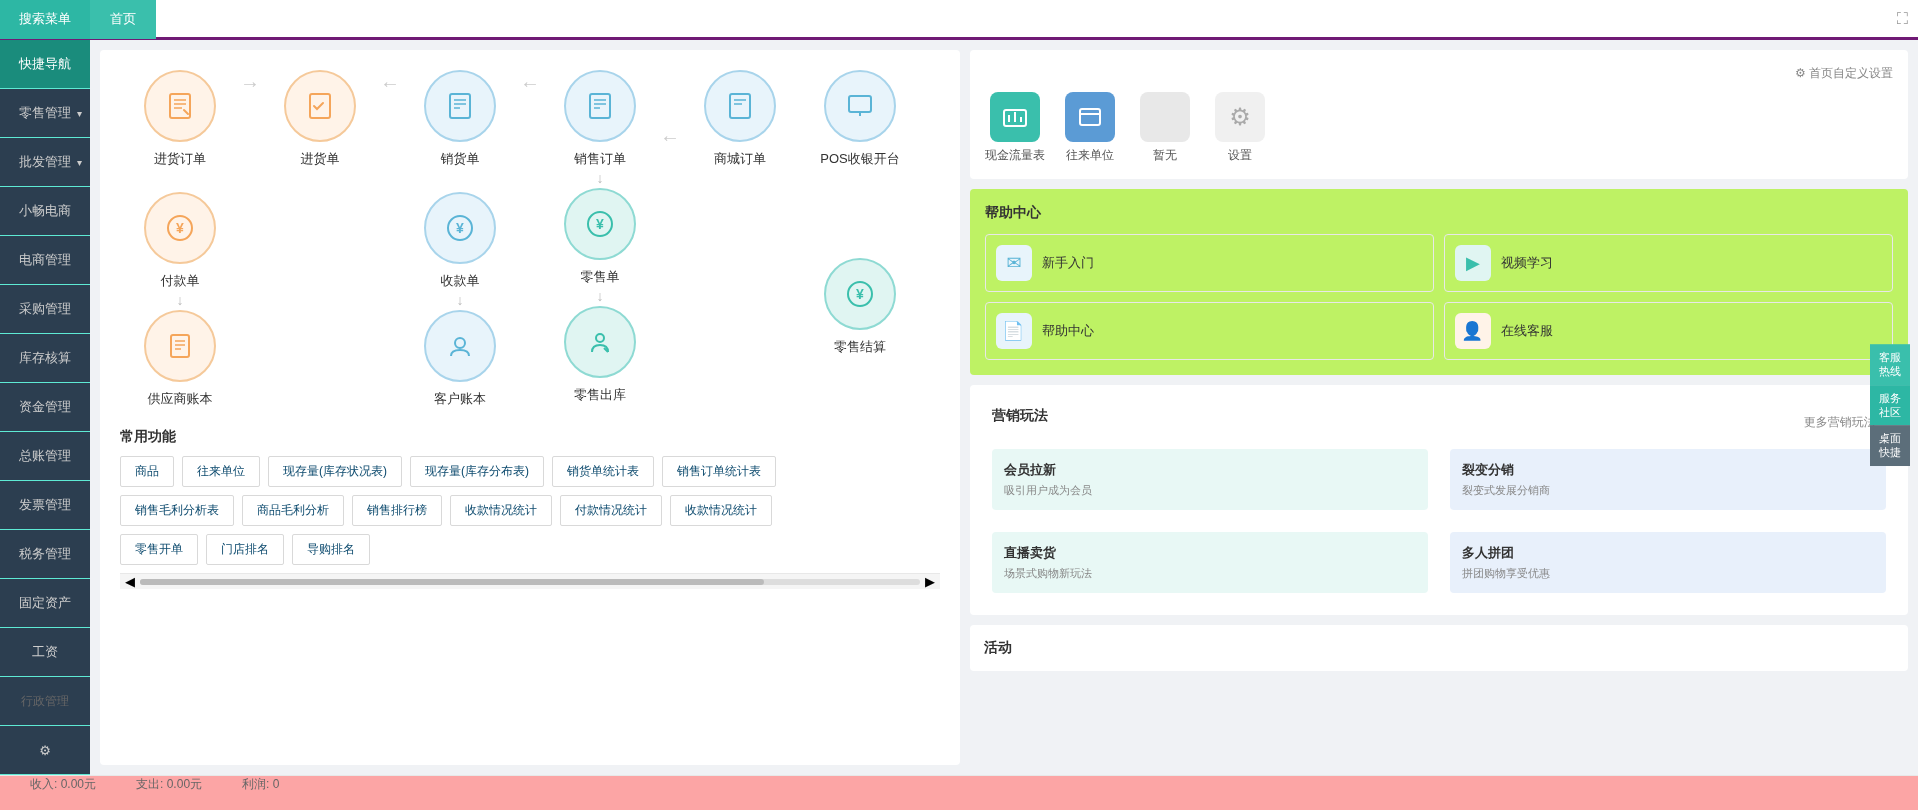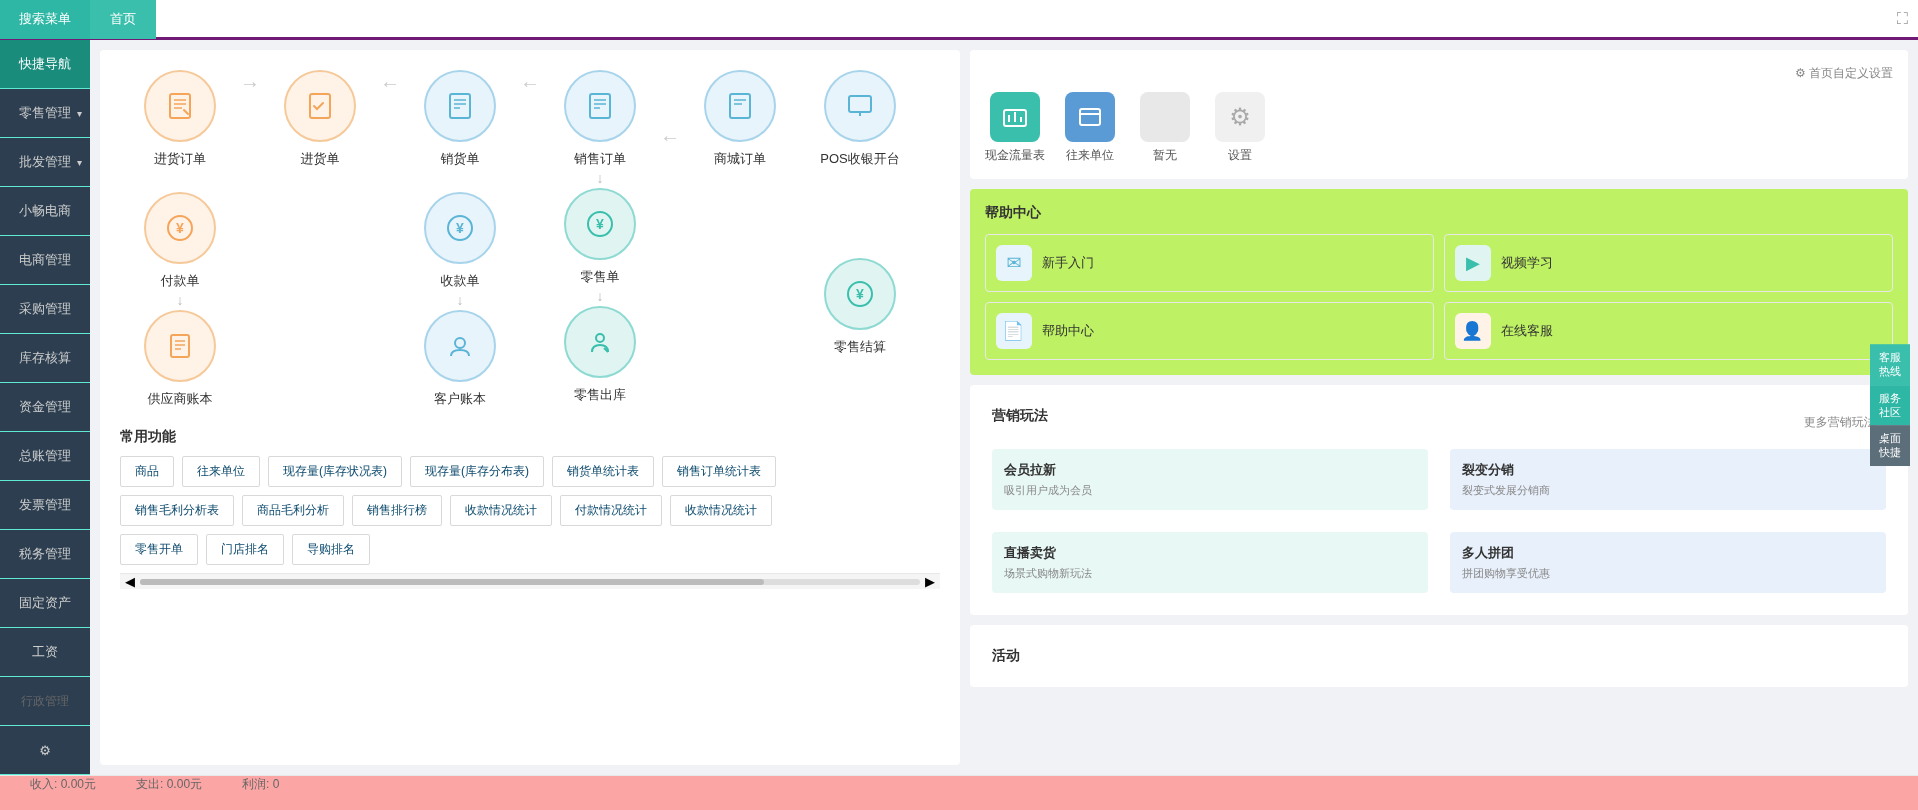--- a/index.html
+++ b/index.html
@@ -85,21 +85,21 @@
     
     .floating-btns { position: fixed; right: 8px; top: 50%; transform: translateY(-50%); display: flex; flex-direction: column; z-index: 999; }
     .float-btn { width: 40px; padding: 6px 4px; text-align: center; font-size: 11px; color: #fff; cursor: pointer; line-height: 1.3; }
     .float-btn.green { background: #3abfac; }
     .float-btn.teal2 { background: #2db7a4; }
     .float-btn.dark { background: #5c6e7a; }
     .v-arrow { color: #bbb; font-size: 14px; margin: 2px 0; }
     .h-arrow { display: flex; align-items: center; padding-bottom: 30px; }
 
     
-    .activity { background: #fff; border-radius: 4px; padding: 22px; }
+    .activity { background: #fff; border-radius: 4px; padding: 14px; }
     .activity-title { font-size: 14px; font-weight: bold; color: #333; }
 
     
     .bottom-bar { background: #fca5a5; border-top: 1px solid #e8e8e8; height: 35px; display: flex; align-items: flex-start; padding: 0 30px; gap: 40px; font-size: 12px; color: #666; flex-shrink: 0; }
   </style>
 </head>
 <body>
 
 <div class="top-bar">
   <div class="search-menu">搜索菜单</div>

